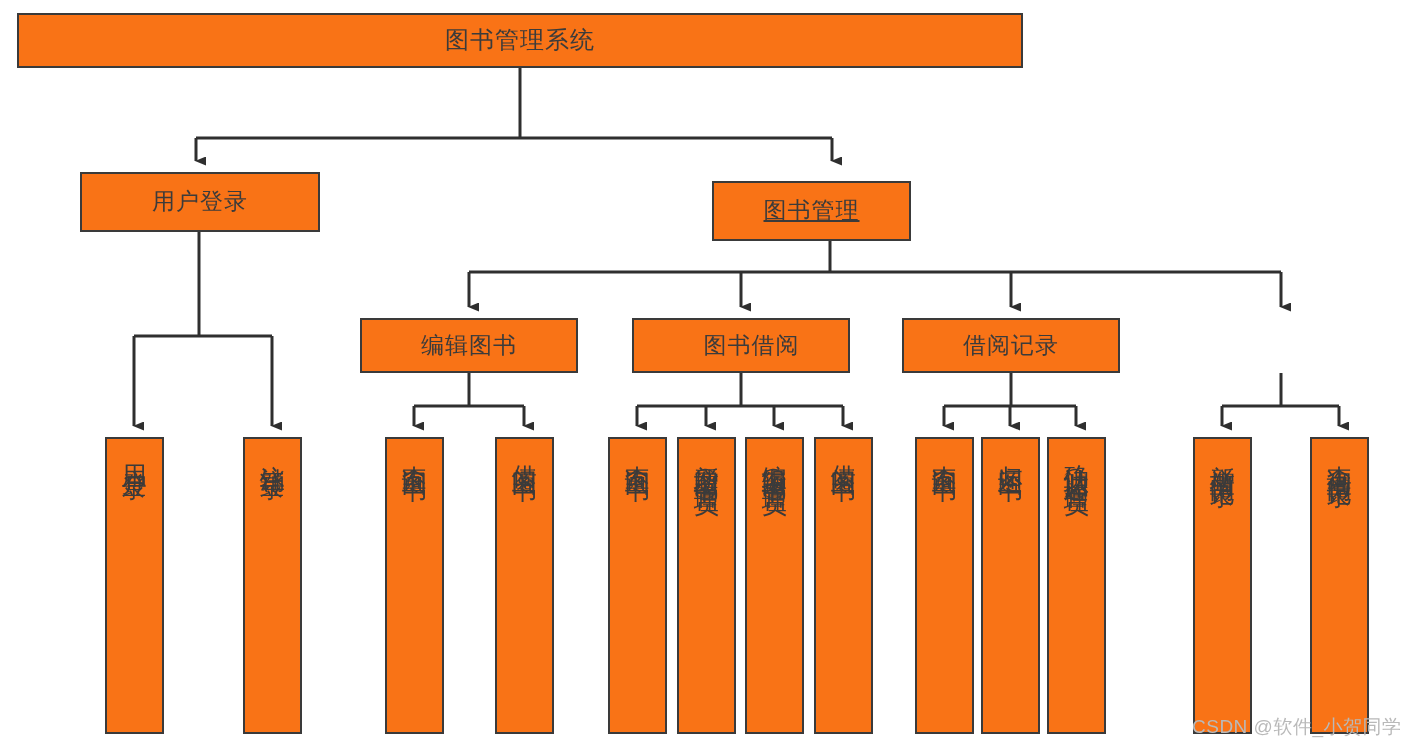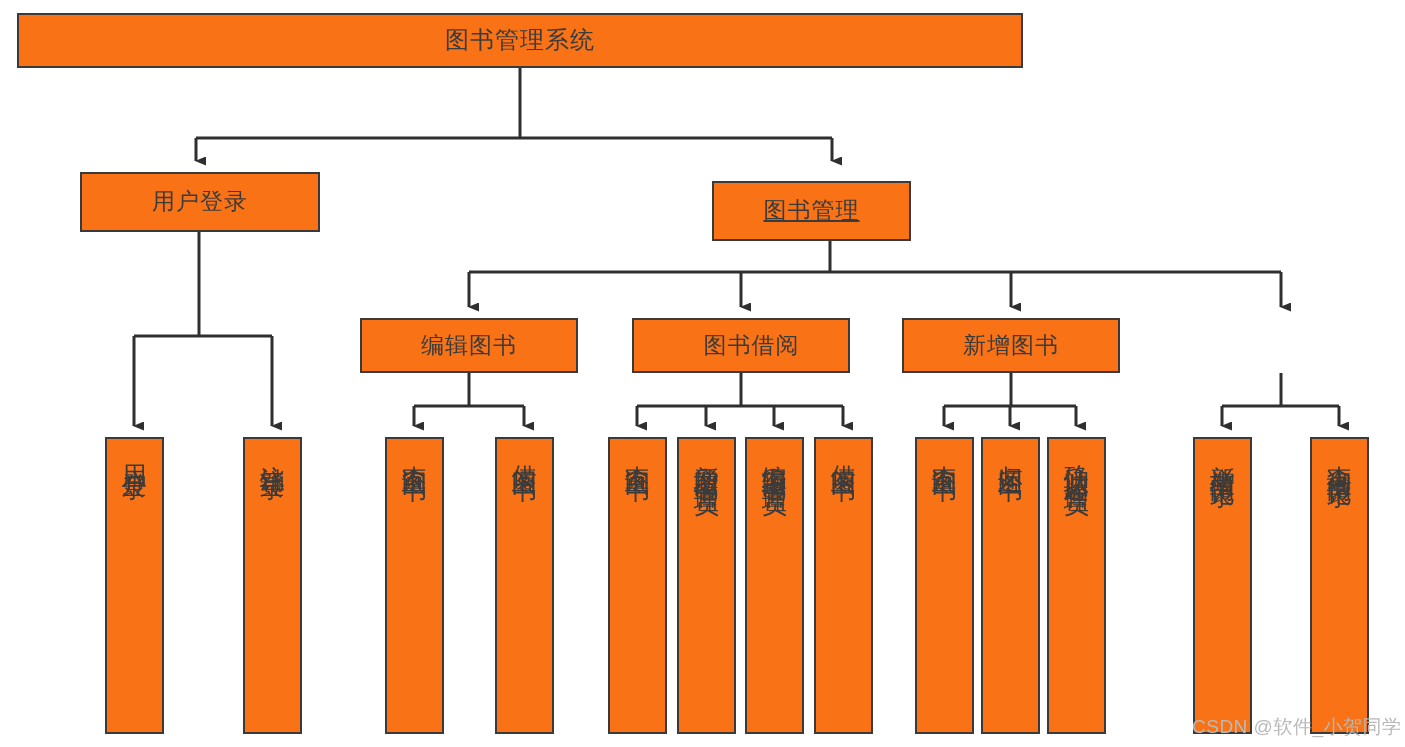--- a/index.html
+++ b/index.html
@@ -145,21 +145,21 @@
     <span class="label">图书管理</span>
   </div>
 
   <div class="node horiz" style="left:360px; top:318px; width:218px; height:55px;">
     <span class="label">编辑图书</span>
   </div>
   <div class="node horiz" style="left:632px; top:318px; width:218px; height:55px;padding-left:21px;">
     <span class="label">图书借阅</span>
   </div>
   <div class="node horiz" style="left:902px; top:318px; width:218px; height:55px;">
-    <span class="label">新增图书</span>
+    <span class="label">借阅记录</span>
   </div>
 
   <div class="node vert" style="left:105px; top:437px; width:59px; height:297px;">
     <span class="label">用户登录</span>
   </div>
   <div class="node vert" style="left:243px; top:437px; width:59px; height:297px;">
     <span class="label">注销登录</span>
   </div>
 
   <div class="node vert" style="left:385px; top:437px; width:59px; height:297px;">

